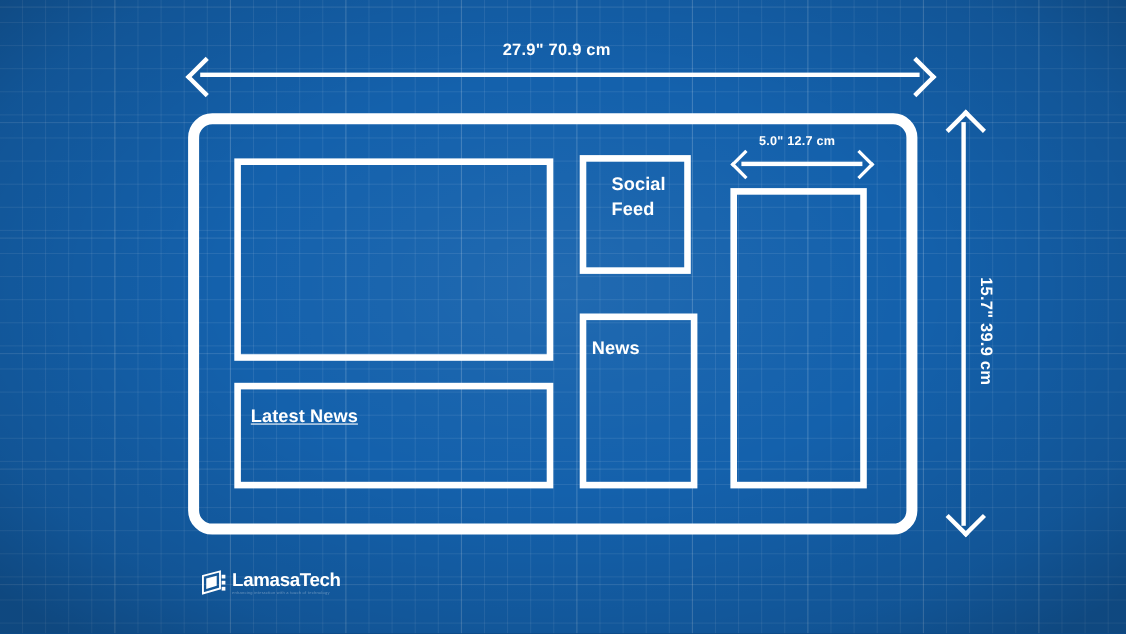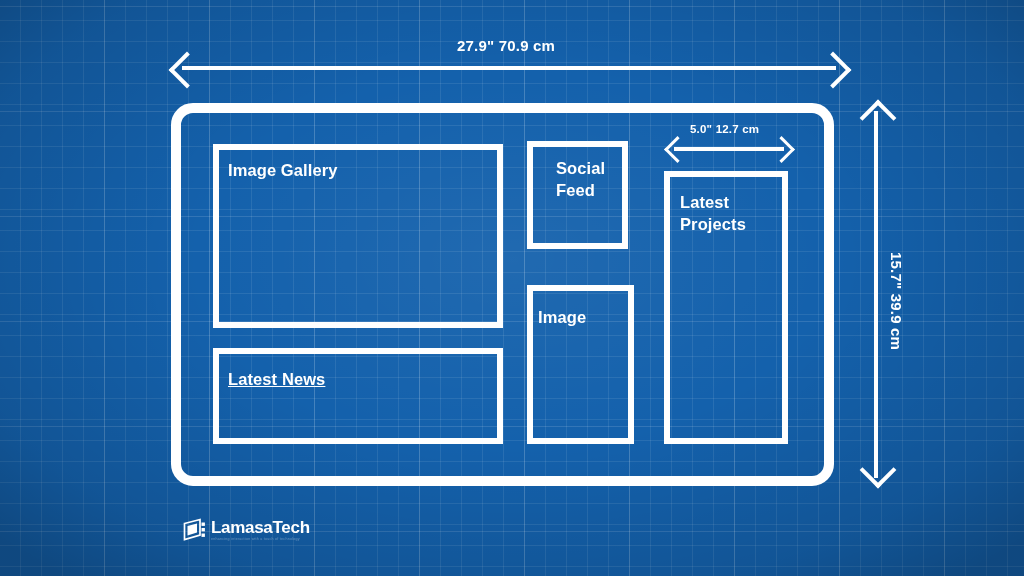--- a/index.html
+++ b/index.html
@@ -205,27 +205,24 @@
   <div class="dim-label dim-label-sm dim-inner-label">5.0" 12.7 cm</div>
 
   <div class="device-frame"></div>
 
   <div class="panel panel-gallery"></div>
   <div class="panel panel-news"></div>
   <div class="panel panel-social"></div>
   <div class="panel panel-image"></div>
   <div class="panel panel-projects"></div>
 
-  <div class="panel-label label-gallery">Image Gallery</div>
   <div class="panel-label label-news">Latest News</div>
   <div class="panel-label label-social">Social
 Feed</div>
-  <div class="panel-label label-image">Image</div>
-  <div class="panel-label label-projects">Latest
-Projects</div>
+  <div class="panel-label label-image">News</div>
 
   <div class="logo">
     <svg class="logo-mark" viewBox="0 0 26 24">
       <path d="M2.5 5.5 L18 1.5 L18 17 L2.5 21.5 Z" fill="none" stroke="#ffffff" stroke-width="1.7"></path>
       <path d="M5.5 8 L15 5.5 L15 14.5 L5.5 17.5 Z" fill="#ffffff"></path>
       <rect x="19.5" y="4.5" width="3.4" height="3.4" fill="#ffffff"></rect>
       <rect x="19.5" y="10" width="3.4" height="3.4" fill="#ffffff"></rect>
       <rect x="19.5" y="15.5" width="3.4" height="3.4" fill="#ffffff"></rect>
     </svg>
     <div class="logo-text-wrap">

